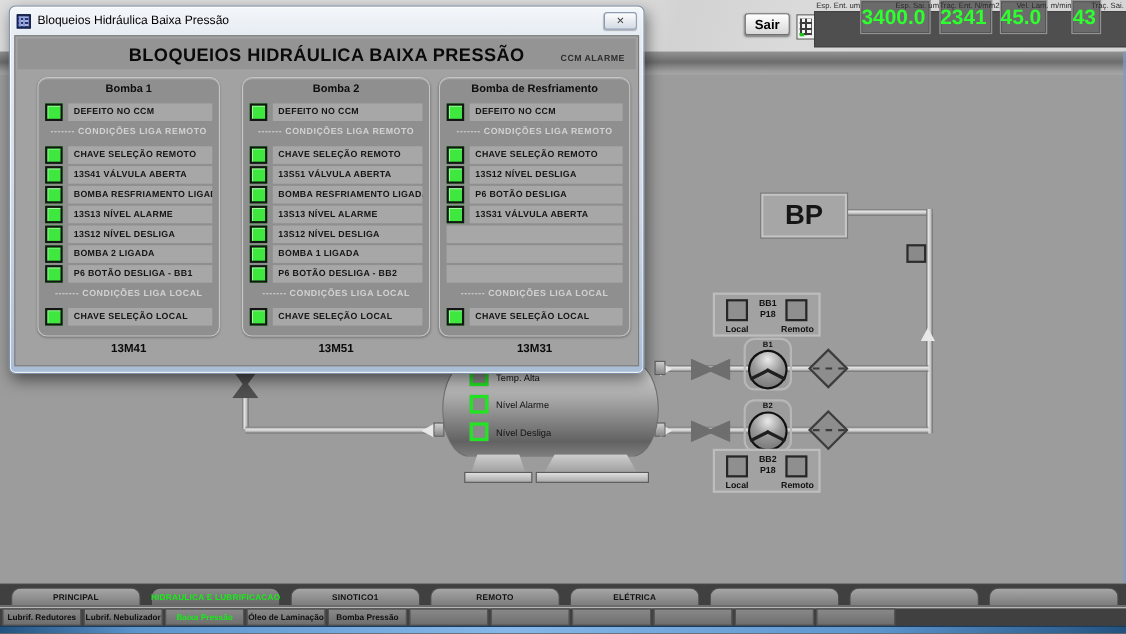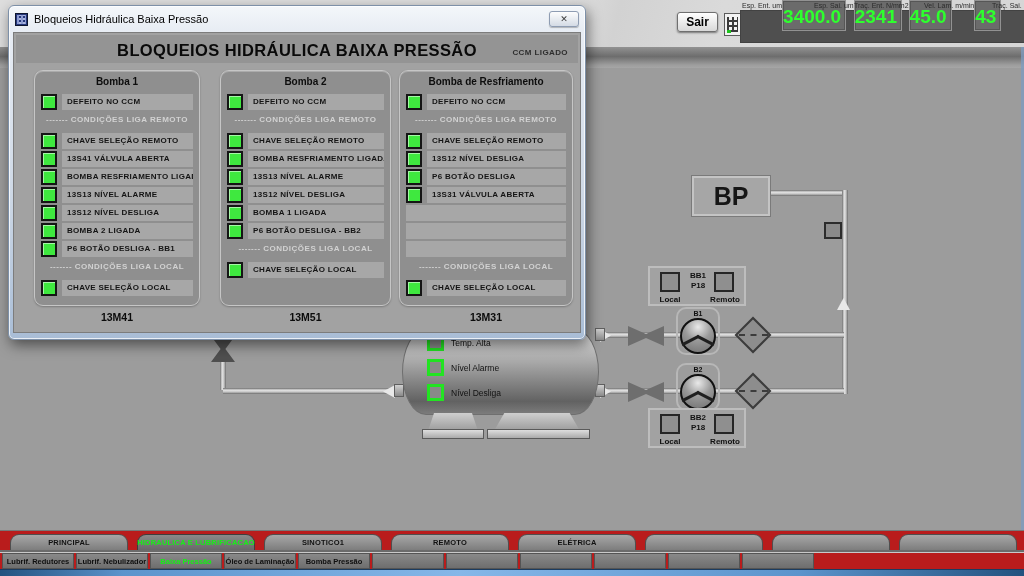--- a/index.html
+++ b/index.html
@@ -105,21 +105,21 @@
   .led { width:16px; height:16px; border:2px solid #151515; background:#3fe83f; margin-right:5px; flex:none;
          box-shadow:inset 1px 1px 0 rgba(255,255,255,.55); }
   .bar { flex:1; height:16px; background:#a7a7a7; font-size:8px; font-weight:bold; color:#141414;
          line-height:16px; padding-left:5px; letter-spacing:.3px; white-space:nowrap; overflow:hidden; }
   .bar.full { margin-left:0; }
   .sep { height:12px; margin:5px 0 6px; text-align:center; font-size:8px; font-weight:bold;
          color:#d2d2d2; letter-spacing:.5px; white-space:nowrap; }
   .col-tag { text-align:center; font-size:10.5px; font-weight:bold; color:#0b0b0b; margin-top:5px; }
 
   
-  .nav { position:absolute; left:0; bottom:0; width:100%; height:46px; background:#b91c1c; z-index:5; border-top:1px solid #777; }
+  .nav { position:absolute; left:0; bottom:0; width:100%; height:46px; background:#404040; z-index:5; border-top:1px solid #777; }
   .tabs { position:absolute; left:10px; top:3px; display:flex; gap:9px; }
   .tab { width:118px; height:16px; border:1px solid #4f4f4f; border-bottom:none; border-radius:9px 9px 0 0;
          background:linear-gradient(180deg,#a7a7a7,#7d7d7d); font-size:7.5px; font-weight:bold; color:#111;
          display:flex; align-items:center; justify-content:center; letter-spacing:.2px; cursor:pointer; white-space:nowrap; }
   .tab.active { background:linear-gradient(180deg,#8a8a8a,#686868); color:#17ee17; border-color:#3e3e3e; }
   .tabs-baseline { position:absolute; left:0; right:0; top:19px; height:2px; background:#6b6b6b; box-shadow:0 1px 0 #c9c9c9; }
   .subnav { position:absolute; left:2px; top:22px; display:flex; gap:2px; }
   .sbtn { width:72px; height:16px; background:linear-gradient(180deg,#898989,#6e6e6e); border:1px solid #545454;
           font-size:7.5px; font-weight:bold; color:#0f0f0f; display:flex; align-items:center; justify-content:center;
           cursor:pointer; white-space:nowrap; }
@@ -248,21 +248,21 @@
 
   <div class="dialog">
     <div class="titlebar">
       <div class="app-icon"></div>
       <div class="win-title">Bloqueios Hidráulica Baixa Pressão</div>
       <div class="close-btn">✕</div>
     </div>
     <div class="client">
       <div class="dlg-band">
         <div class="dlg-heading">BLOQUEIOS HIDRÁULICA BAIXA PRESSÃO</div>
-        <div class="ccm">CCM LIGADO</div>
+        <div class="ccm">CCM ALARME</div>
       </div>
       <div id="dlg-cols">
           <div class="column-wrap" style="left: 20px; width: 166px;">
             <div class="column">
               <div class="col-title">Bomba 1</div>
               <div class="irow">
                 <span class="led"></span>
                 <span class="bar">DEFEITO NO CCM</span>
               </div>
               <div class="sep">------- CONDIÇÕES LIGA REMOTO</div>
@@ -306,20 +306,24 @@
             <div class="column">
               <div class="col-title">Bomba 2</div>
               <div class="irow">
                 <span class="led"></span>
                 <span class="bar">DEFEITO NO CCM</span>
               </div>
               <div class="sep">------- CONDIÇÕES LIGA REMOTO</div>
               <div class="irow">
                 <span class="led"></span>
                 <span class="bar">CHAVE SELEÇÃO REMOTO</span>
+              </div>
+              <div class="irow">
+                <span class="led"></span>
+                <span class="bar">13S51 VÁLVULA ABERTA</span>
               </div>
               <div class="irow">
                 <span class="led"></span>
                 <span class="bar">BOMBA RESFRIAMENTO LIGADA</span>
               </div>
               <div class="irow">
                 <span class="led"></span>
                 <span class="bar">13S13 NÍVEL ALARME</span>
               </div>
               <div class="irow">

